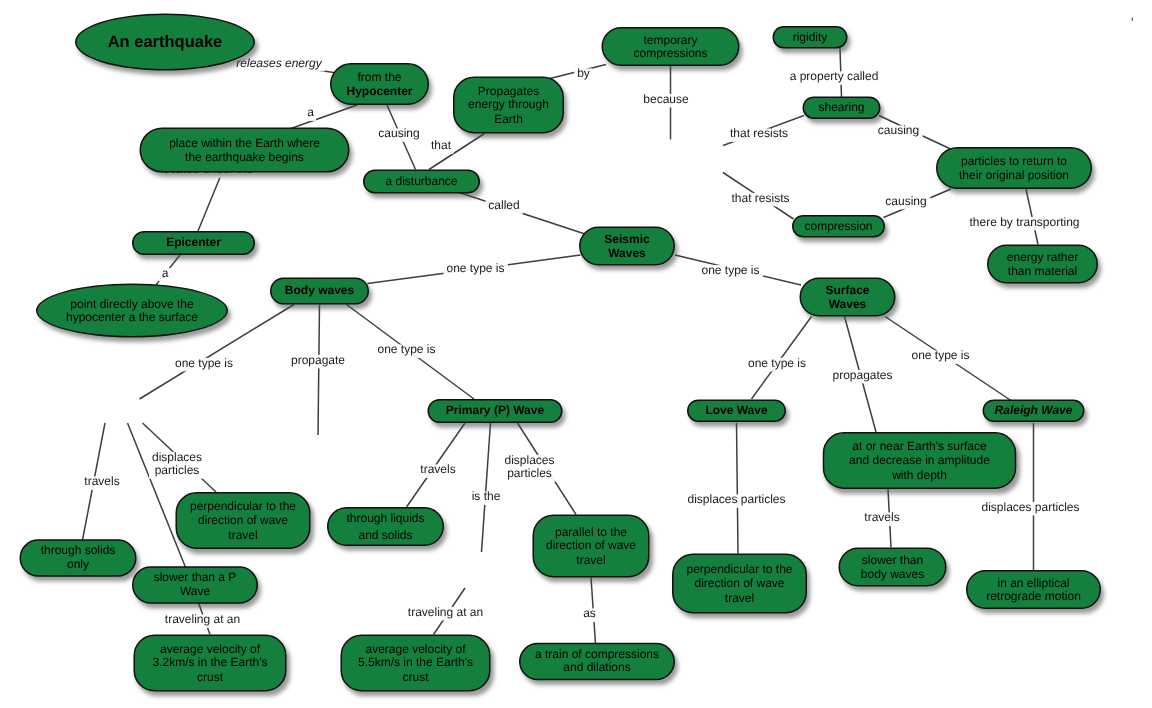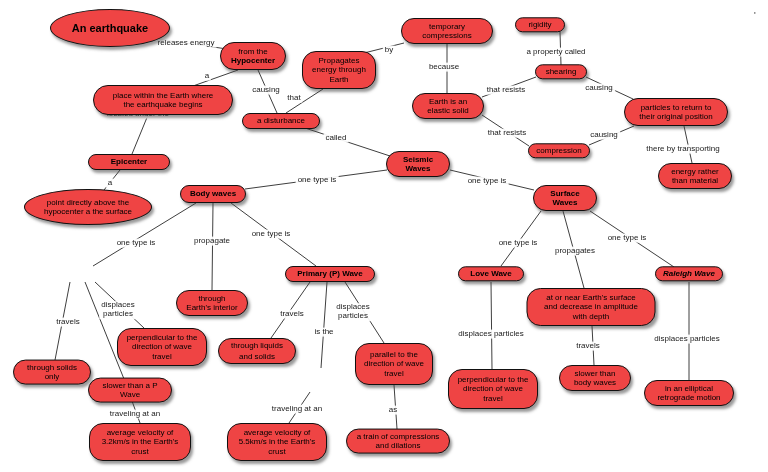--- a/index.html
+++ b/index.html
@@ -11,21 +11,21 @@
   #edges{position:absolute;left:0;top:0;z-index:1;}
   .edge-label{
     position:absolute;z-index:2;transform:translate(-50%,-50%);
     font-size:8px;line-height:1.1;color:#1a1a1a;text-align:center;
     background:rgba(255,255,255,.92);padding:0 2px;white-space:pre-line;
   }
   .node{
     position:absolute;z-index:3;transform:translate(-50%,-50%);
     display:flex;flex-direction:column;align-items:center;justify-content:center;
     box-sizing:border-box;padding:2px 4px;
-    background:#ef4444;border:1px solid #111;
+    background:#15803d;border:1px solid #111;
     font-size:8px;line-height:1.18;color:#000;text-align:center;
     box-shadow:2px 3px 3px rgba(70,70,70,.55);
     white-space:nowrap;
   }
   .node.stadium{border-radius:999px;}
   .node.round{border-radius:14px;}
   .node.ellipse{border-radius:50%;}
   .node.bold{font-weight:700;}
   .node .bold-line{font-weight:700;}
   #stray-mark{
@@ -67,21 +67,21 @@
       <line x1="310" y1="392" x2="289" y2="423" stroke="#3f3f3f" stroke-width="1"></line>
       <line x1="394" y1="385" x2="397" y2="429" stroke="#3f3f3f" stroke-width="1"></line>
       <line x1="541" y1="211" x2="501" y2="266" stroke="#3f3f3f" stroke-width="1"></line>
       <line x1="563" y1="211" x2="584" y2="288" stroke="#3f3f3f" stroke-width="1"></line>
       <line x1="590" y1="211" x2="674" y2="267" stroke="#3f3f3f" stroke-width="1"></line>
       <line x1="491" y1="282" x2="492" y2="369" stroke="#3f3f3f" stroke-width="1"></line>
       <line x1="592" y1="326" x2="594" y2="365" stroke="#3f3f3f" stroke-width="1"></line>
       <line x1="689" y1="282" x2="689" y2="380" stroke="#3f3f3f" stroke-width="1"></line>
     </svg>
   <span id="stray-mark">'</span>
-<div class="edge-label" style="left: 186px; top: 43px;">releases energy</div>
+<div class="edge-label" style="left: 186px; top: 43px; font-style: italic;">releases energy</div>
     <div class="edge-label" style="left: 207px; top: 76px;">a</div>
     <div class="edge-label" style="left: 138px; top: 114px;">located under the</div>
     <div class="edge-label" style="left: 110px; top: 183px;">a</div>
     <div class="edge-label" style="left: 266px; top: 90px;">causing</div>
     <div class="edge-label" style="left: 389px; top: 50px;">by</div>
     <div class="edge-label" style="left: 444px; top: 67px;">because</div>
     <div class="edge-label" style="left: 294px; top: 98px;">that</div>
     <div class="edge-label" style="left: 336px; top: 138px;">called</div>
     <div class="edge-label" style="left: 556px; top: 52px;">a property called</div>
     <div class="edge-label" style="left: 506px; top: 90px;">that resists</div>
@@ -134,24 +134,20 @@
       <div>compressions</div>
     </div>
     <div class="node round" style="left: 339px; top: 70px; width: 74px; min-height: 38px; font-size: 8px;">
       <div>Propagates</div>
       <div>energy through</div>
       <div>Earth</div>
     </div>
     <div class="node stadium" style="left: 281px; top: 121px; width: 78px; min-height: 16px; font-size: 8px;">
       <div>a disturbance</div>
     </div>
-    <div class="node stadium" style="left: 448px; top: 106px; width: 72px; min-height: 26px; font-size: 8px;">
-      <div>Earth is an</div>
-      <div>elastic solid</div>
-    </div>
     <div class="node stadium" style="left: 540px; top: 25px; width: 50px; min-height: 14px; font-size: 8px;">
       <div>rigidity</div>
     </div>
     <div class="node stadium" style="left: 561px; top: 72px; width: 52px; min-height: 14px; font-size: 8px;">
       <div>shearing</div>
     </div>
     <div class="node stadium" style="left: 676px; top: 112px; width: 104px; min-height: 28px; font-size: 8px;">
       <div>particles to return to</div>
       <div>their original position</div>
     </div>
@@ -166,31 +162,27 @@
       <div class="bold-line">Seismic</div>
       <div class="bold-line">Waves</div>
     </div>
     <div class="node stadium bold" style="left: 213px; top: 194px; width: 66px; min-height: 18px; font-size: 8px;">
       <div class="bold-line">Body waves</div>
     </div>
     <div class="node stadium bold" style="left: 565px; top: 198px; width: 64px; min-height: 26px; font-size: 8px;">
       <div class="bold-line">Surface</div>
       <div class="bold-line">Waves</div>
     </div>
-    <div class="node stadium" style="left: 212px; top: 303px; width: 72px; min-height: 26px; font-size: 8px;">
-      <div>through</div>
-      <div>Earth's interior</div>
-    </div>
     <div class="node stadium bold" style="left: 330px; top: 274px; width: 90px; min-height: 16px; font-size: 8px;">
       <div class="bold-line">Primary (P) Wave</div>
     </div>
     <div class="node stadium bold" style="left: 491px; top: 274px; width: 66px; min-height: 15px; font-size: 8px;">
       <div class="bold-line">Love Wave</div>
     </div>
-    <div class="node round" style="left: 591px; top: 307px; width: 129px; min-height: 38px; font-size: 8px;">
+    <div class="node round" style="left: 613px; top: 307px; width: 129px; min-height: 38px; font-size: 8px;">
       <div>at or near Earth's surface</div>
       <div>and decrease in amplitude</div>
       <div>with depth</div>
     </div>
     <div class="node stadium bold" style="left: 689px; top: 274px; width: 68px; min-height: 15px; font-size: 8px; font-style: italic;">
       <div class="bold-line">Raleigh Wave</div>
     </div>
     <div class="node stadium" style="left: 52px; top: 372px; width: 78px; min-height: 24px; font-size: 8px;">
       <div>through solids</div>
       <div>only</div>

